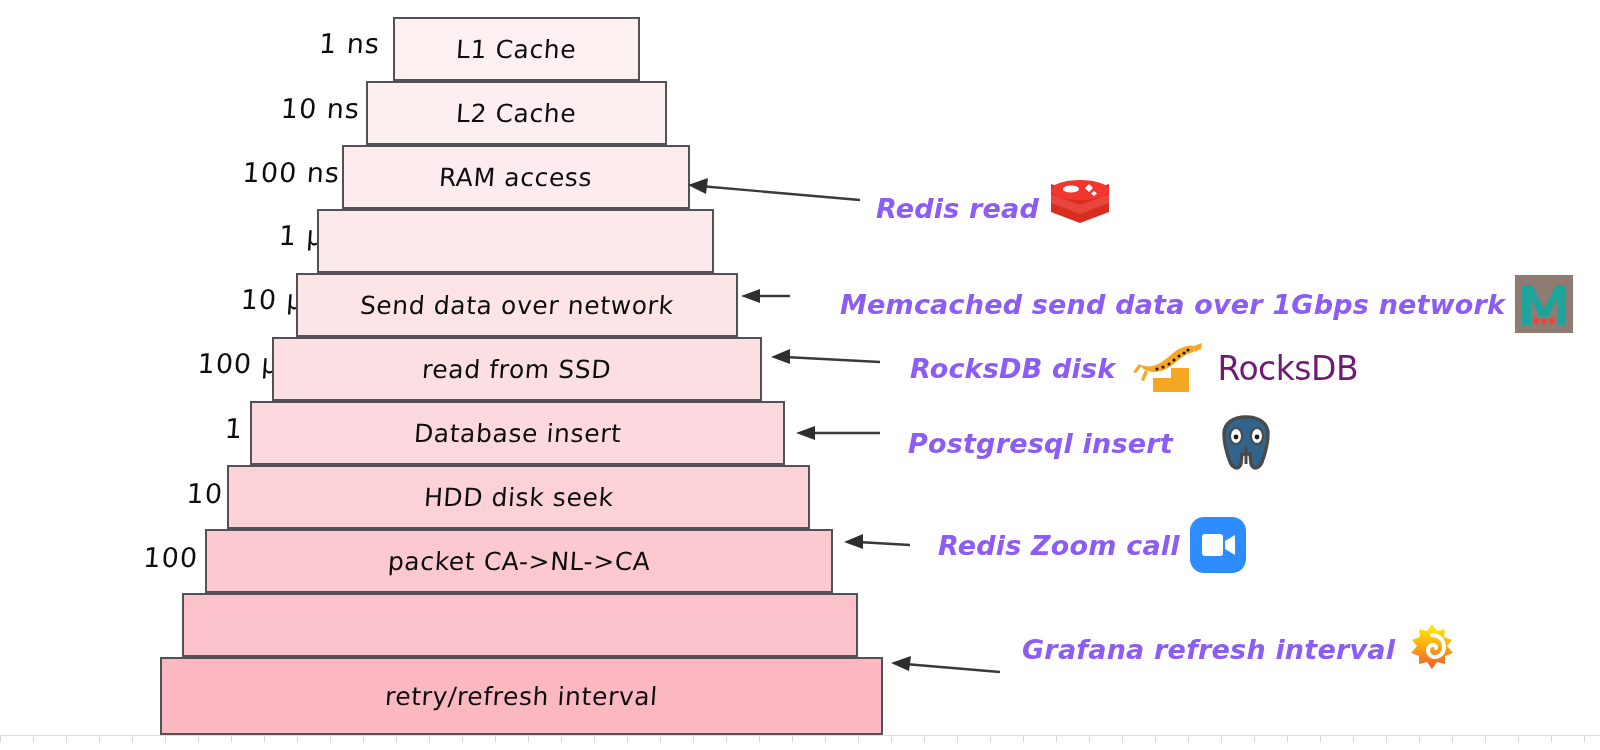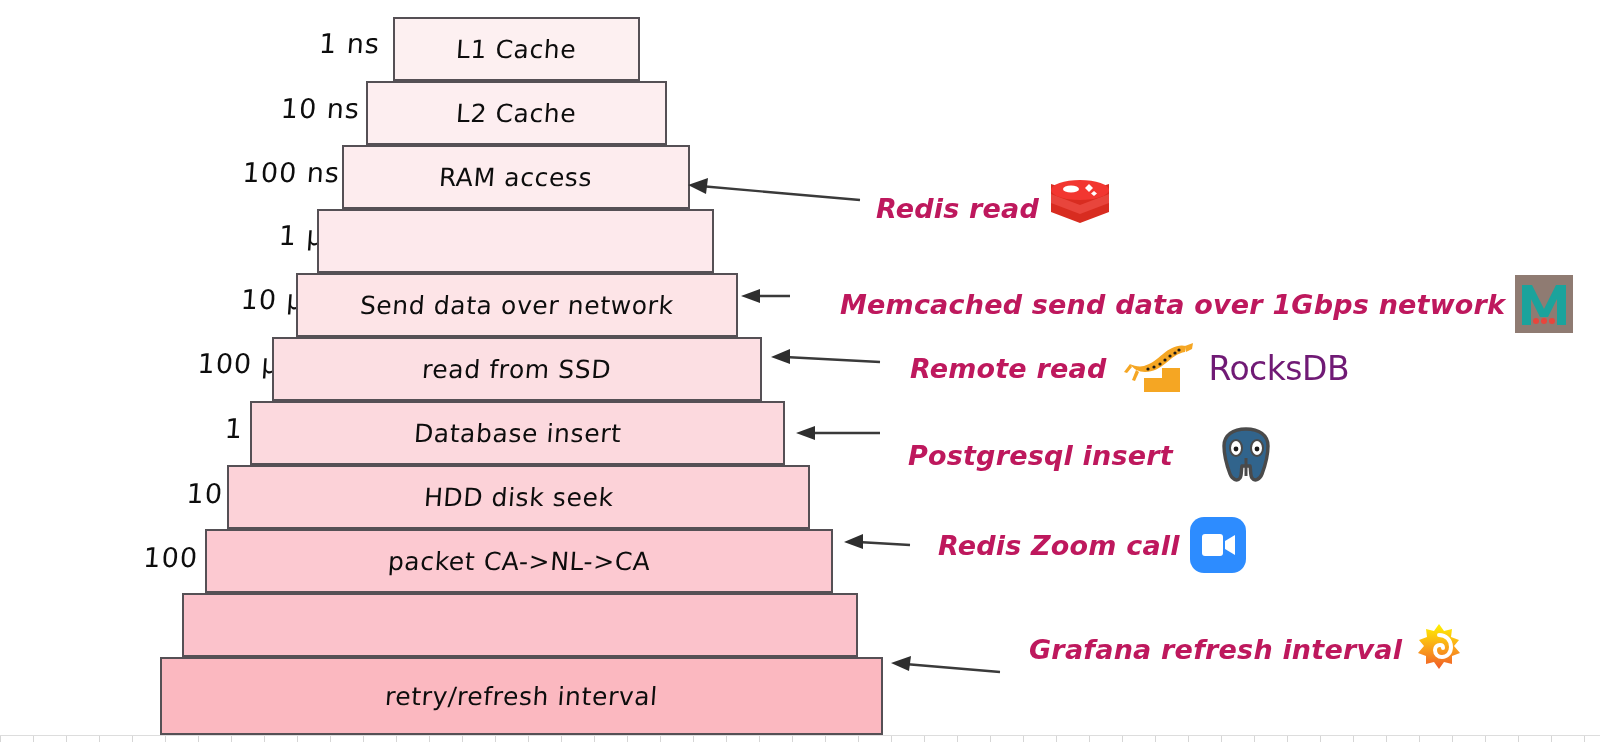--- a/index.html
+++ b/index.html
@@ -56,21 +56,21 @@
     display: flex;
     align-items: center;
     gap: 10px;
     white-space: nowrap;
   }
   .anno-text {
     font-family: "DejaVu Sans", sans-serif;
     font-size: 27px;
     font-weight: 600;
     font-style: italic;
-    color: #be185d;
+    color: #8b5cf6;
     letter-spacing: 0.2px;
   }
   .anno-logo-text {
     font-family: "DejaVu Sans", sans-serif;
     font-size: 33px;
     color: #701a75;
     letter-spacing: -0.5px;
   }
 
   svg.arrow { position: absolute; overflow: visible; }
@@ -208,41 +208,41 @@
         <rect x="0" y="0" width="58" height="58" fill="#8f7b72"></rect>
         <path d="M7 50 L7 10 L17 10 L29 34 L41 10 L51 10 L51 50 L42 50 L42 24 L33 42 L25 42 L16 24 L16 50 Z" fill="#1ba39c"></path>
         <circle cx="21" cy="46" r="3" fill="#e8453c"></circle>
         <circle cx="29" cy="46" r="3" fill="#e8453c"></circle>
         <circle cx="37" cy="46" r="3" fill="#e8453c"></circle>
       </svg>
     </span>
   </div>
 
   <div class="anno" style="left:910px; top:340px;">
-    <span class="anno-text">Remote read</span>
+    <span class="anno-text">RocksDB disk</span>
     <span class="icon">
       <svg width="82" height="56" viewBox="0 0 82 56">
         <path d="M8 52 L28 52 L28 38 L46 38 L46 28 L64 28 L64 52 Z" fill="#f5a623"></path>
         <path d="M70 6 C62 4 54 8 47 14 C41 19 35 24 28 26 C23 27 18 26 14 24 C17 29 23 32 29 32 C37 32 44 28 50 23 C56 18 62 13 69 12 Z" fill="#f5a623"></path>
         <path d="M14 24 L8 32 L11 33 L16 27 Z" fill="#f5a623"></path>
         <path d="M20 30 L16 40 L19 41 L23 32 Z" fill="#f5a623"></path>
         <path d="M69 6 L77 3 L76 9 L70 12 Z" fill="#f5a623"></path>
         <circle cx="54" cy="16" r="1.6" fill="#1a1a1a"></circle>
         <circle cx="59" cy="13" r="1.6" fill="#1a1a1a"></circle>
         <circle cx="49" cy="20" r="1.6" fill="#1a1a1a"></circle>
         <circle cx="44" cy="24" r="1.6" fill="#1a1a1a"></circle>
         <circle cx="38" cy="27" r="1.6" fill="#1a1a1a"></circle>
         <circle cx="63" cy="10" r="1.6" fill="#1a1a1a"></circle>
         <circle cx="32" cy="29" r="1.6" fill="#1a1a1a"></circle>
       </svg>
     </span>
     <span class="anno-logo-text">RocksDB</span>
   </div>
 
-  <div class="anno" style="left:908px; top:424px;gap:42px;">
+  <div class="anno" style="left:908px; top:412px;gap:42px;">
     <span class="anno-text">Postgresql insert</span>
     <span class="icon">
       <svg width="62" height="62" viewBox="0 0 62 62">
         <g stroke="#4a4a4a" stroke-width="3.4" fill="#31648c" stroke-linejoin="round">
           <path d="M31 5 C18 5 9 11 9 22 C9 32 12 42 15 50 C17 55 22 58 25 54 C27 51 26 46 27 42 L35 42 C36 46 35 51 37 54 C40 58 45 55 47 50 C50 42 53 32 53 22 C53 11 44 5 31 5 Z"></path>
         </g>
         <ellipse cx="21" cy="24" rx="6" ry="8" fill="#ffffff" stroke="#4a4a4a" stroke-width="2"></ellipse>
         <ellipse cx="42" cy="24" rx="6" ry="8" fill="#ffffff" stroke="#4a4a4a" stroke-width="2"></ellipse>
         <circle cx="21" cy="25" r="2.4" fill="#1a1a1a"></circle>
         <circle cx="42" cy="25" r="2.4" fill="#1a1a1a"></circle>
@@ -255,21 +255,21 @@
     <span class="anno-text">Redis Zoom call</span>
     <span class="icon">
       <svg width="56" height="56" viewBox="0 0 56 56">
         <rect x="0" y="0" width="56" height="56" rx="14" fill="#2d8cff"></rect>
         <path d="M12 20 C12 18 13 17 15 17 L30 17 C32 17 33 18 33 20 L33 36 C33 38 32 39 30 39 L15 39 C13 39 12 38 12 36 Z" fill="#ffffff"></path>
         <path d="M35 24 L45 18 L45 38 L35 32 Z" fill="#ffffff"></path>
       </svg>
     </span>
   </div>
 
-  <div class="anno" style="left:1022px; top:622px;margin-left:7px;">
+  <div class="anno" style="left:1022px; top:622px;">
     <span class="anno-text">Grafana refresh interval</span>
     <span class="icon">
       <svg width="54" height="54" viewBox="0 0 54 54">
         <defs>
           <linearGradient id="gfGrad" x1="0" y1="0" x2="0" y2="1">
             <stop offset="0%" stop-color="#fff200"></stop>
             <stop offset="55%" stop-color="#f9a01b"></stop>
             <stop offset="100%" stop-color="#f05a28"></stop>
           </linearGradient>
         </defs>

